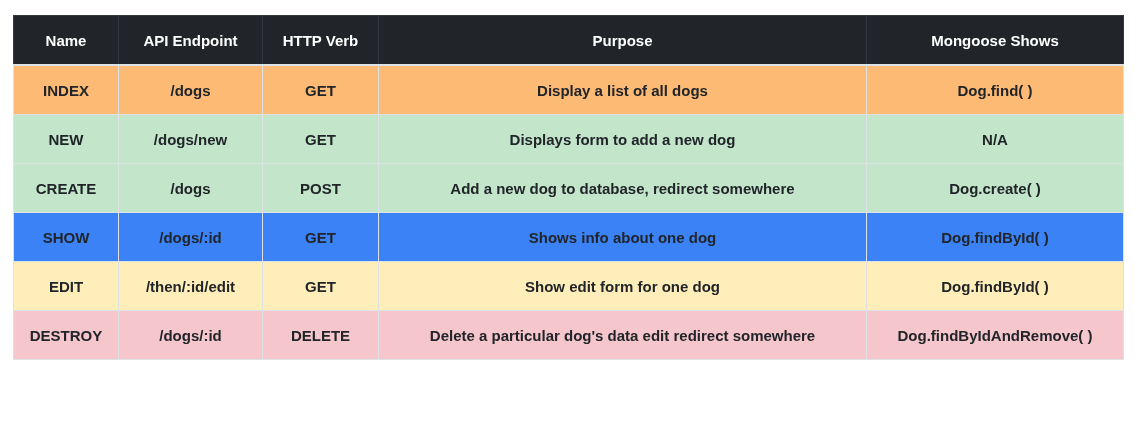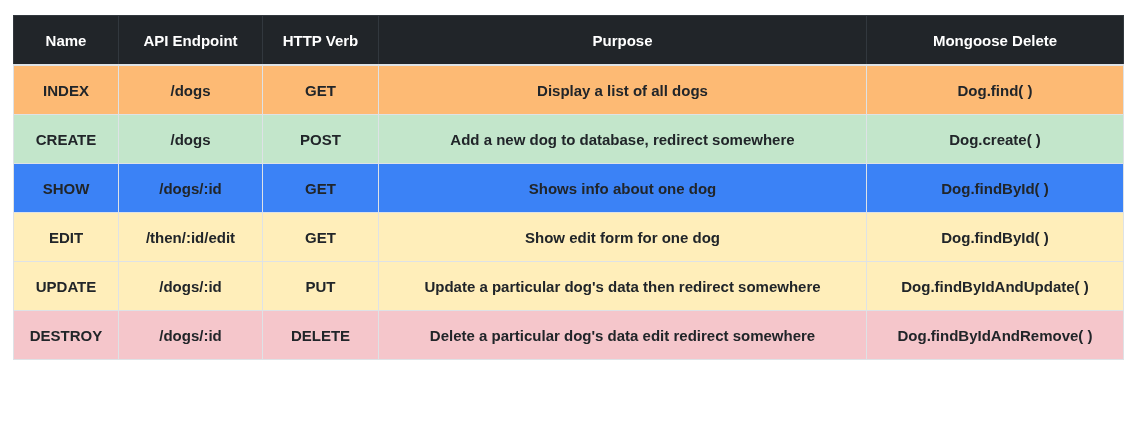--- a/index.html
+++ b/index.html
@@ -67,30 +67,37 @@
         <col class="c3">
         <col class="c4">
         <col class="c5">
     </colgroup>
     <thead>
       <tr>
         <th>Name</th>
         <th>API Endpoint</th>
         <th>HTTP Verb</th>
         <th>Purpose</th>
-        <th>Mongoose Delete</th>
+        <th>Mongoose Shows</th>
       </tr>
     </thead>
     <tbody>
       <tr class="row-white">
         <td>INDEX</td>
         <td>/dogs</td>
         <td>GET</td>
         <td>Display a list of all dogs</td>
         <td>Dog.find( )</td>
+      </tr>
+      <tr class="row-green">
+        <td>NEW</td>
+        <td>/dogs/new</td>
+        <td>GET</td>
+        <td>Displays form to add a new dog</td>
+        <td>N/A</td>
       </tr>
       <tr class="row-green">
         <td>CREATE</td>
         <td>/dogs</td>
         <td>POST</td>
         <td>Add a new dog to database, redirect somewhere</td>
         <td>Dog.create( )</td>
       </tr>
       <tr class="row-blue">
         <td>SHOW</td>
@@ -99,27 +106,20 @@
         <td>Shows info about one dog</td>
         <td>Dog.findById( )</td>
       </tr>
       <tr class="row-yellow">
         <td>EDIT</td>
         <td>/then/:id/edit</td>
         <td>GET</td>
         <td>Show edit form for one dog</td>
         <td>Dog.findById( )</td>
       </tr>
-      <tr class="row-yellow">
-        <td>UPDATE</td>
-        <td>/dogs/:id</td>
-        <td>PUT</td>
-        <td>Update a particular dog's data then redirect somewhere</td>
-        <td>Dog.findByIdAndUpdate( )</td>
-      </tr>
       <tr class="row-red">
         <td>DESTROY</td>
         <td>/dogs/:id</td>
         <td>DELETE</td>
         <td>Delete a particular dog's data edit redirect somewhere</td>
         <td>Dog.findByIdAndRemove( )</td>
       </tr>
     </tbody>
   </table>
 </div>

